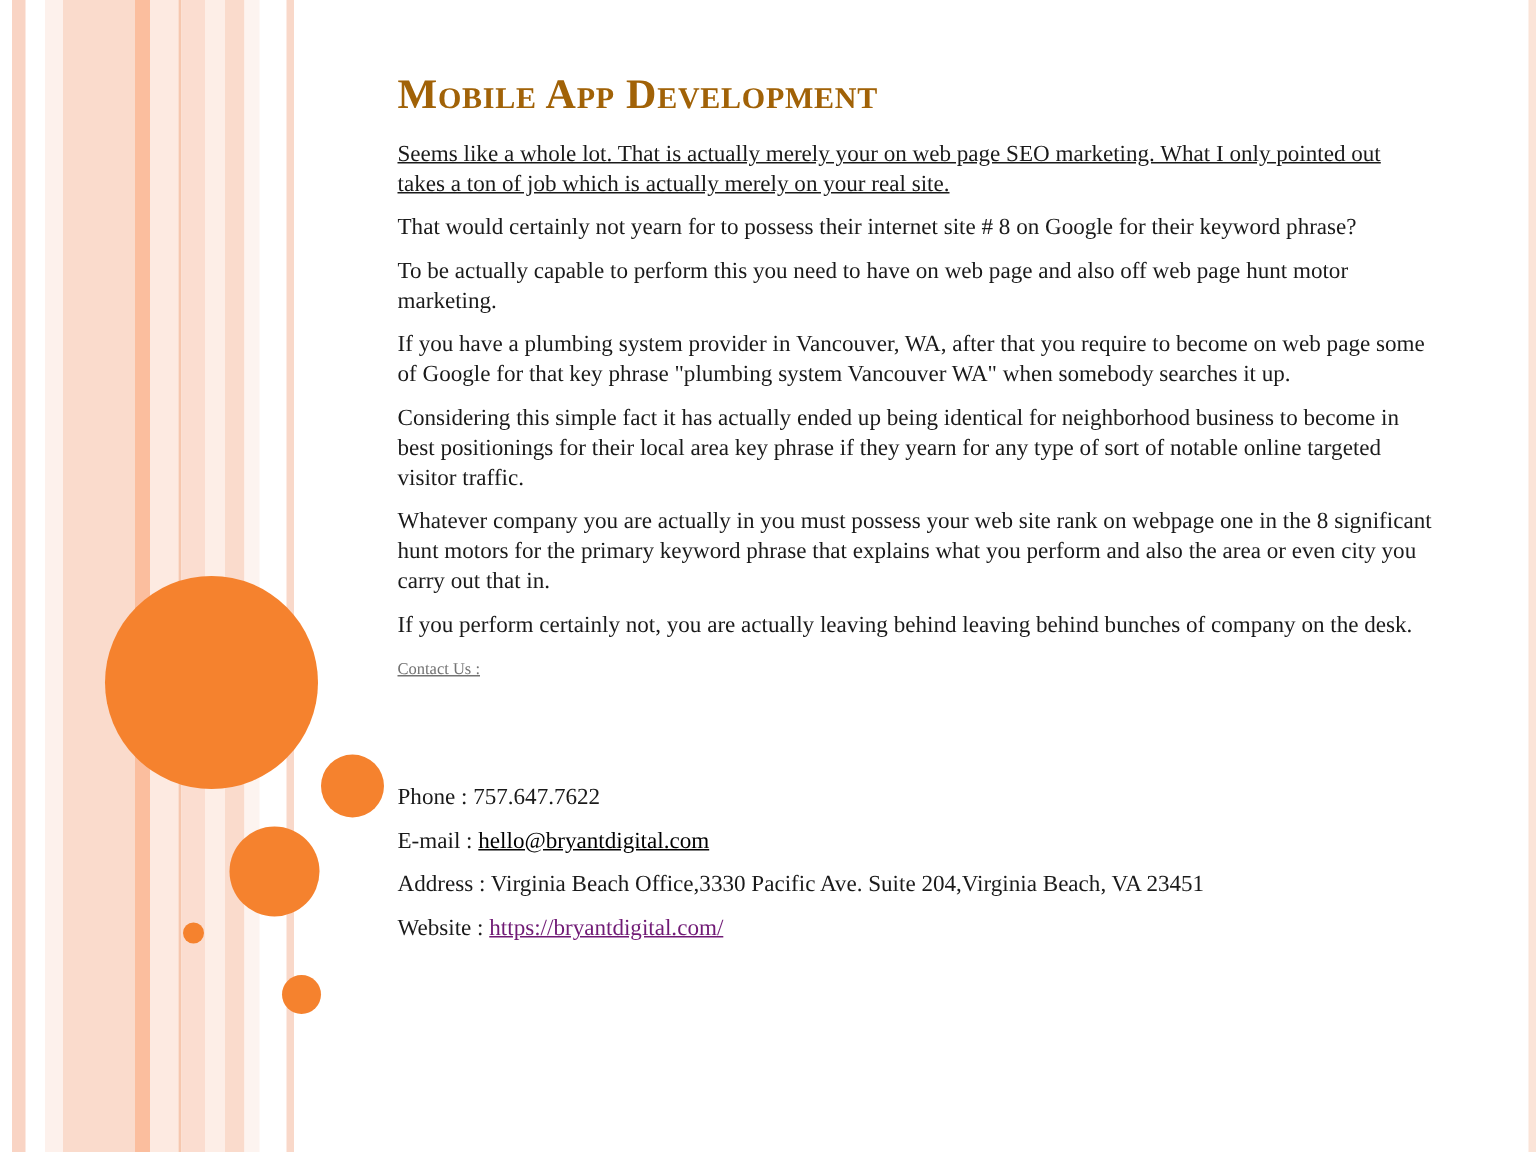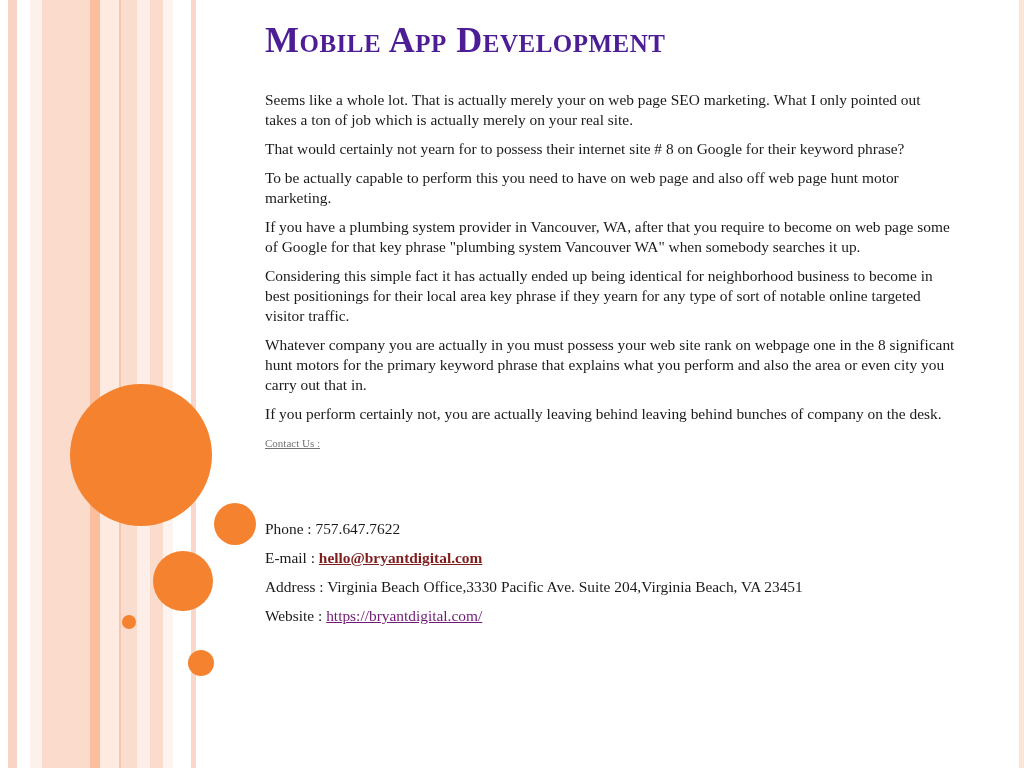--- a/index.html
+++ b/index.html
@@ -54,27 +54,27 @@
     position: absolute;
     left: 265px;
     top: 0;
     width: 690px;
     z-index: 3;
   }
 
   #page-title {
     font-family: "Liberation Serif", "DejaVu Serif", serif;
     font-variant: small-caps;
-    font-size: 36px;
+    font-size: 28px;
     font-weight: 700;
     letter-spacing: 0.5px;
     line-height: 1.0;
-    color: #4c1d95;
+    color: #a16207;
     margin: 0;
-    padding-top: 22px;
+    padding-top: 50px;
     padding-bottom: 0;
     white-space: nowrap;
   }
 
   .body-para {
     font-size: 15.4px;
     line-height: 20px;
     margin: 0 0 9px 0;
     color: #1a1a1a;
     text-align: left;
@@ -101,21 +101,22 @@
     color: #1a1a1a;
   }
 
   .link {
     color: #c0703f;
     text-decoration: underline;
     cursor: pointer;
   }
 
   .para-block-top {
-    margin-top: 32px;
+    margin-top: 15px;
+    text-decoration: underline;
   }
 </style>
 </head>
 <body>
 
 <div id="stripe-band">
     <div class="stripe" style="left: 8px; width: 9px; background: rgb(249, 212, 196);"></div>
     <div class="stripe" style="left: 30px; width: 12px; background: rgb(253, 241, 236);"></div>
     <div class="stripe" style="left: 42px; width: 48px; background: rgb(250, 219, 204);"></div>
     <div class="stripe" style="left: 90px; width: 10px; background: rgb(251, 190, 158);"></div>
@@ -156,21 +157,21 @@
     <span id="contact-heading">Contact Us :</span>
   </div>
 
   <div id="contact-spacer"></div>
 
   <p class="contact-line">
     <span>Phone : </span><span>757.647.7622</span>
   </p>
 
   <p class="contact-line">
-    <span>E-mail : </span><span class="link" style="color: #7f1d1d; font-weight: bold;">hello@bryantdigital.com</span>
+    <span>E-mail : </span><span class="link" style="color: #000000;">hello@bryantdigital.com</span>
   </p>
 
   <p class="contact-line">
     <span>Address : </span><span>Virginia Beach Office,3330 Pacific Ave. Suite 204,Virginia Beach, VA 23451</span>
   </p>
 
   <p class="contact-line">
     <span>Website : </span><span class="link" style="color: #701a75;">https://bryantdigital.com/</span>
   </p>
 

